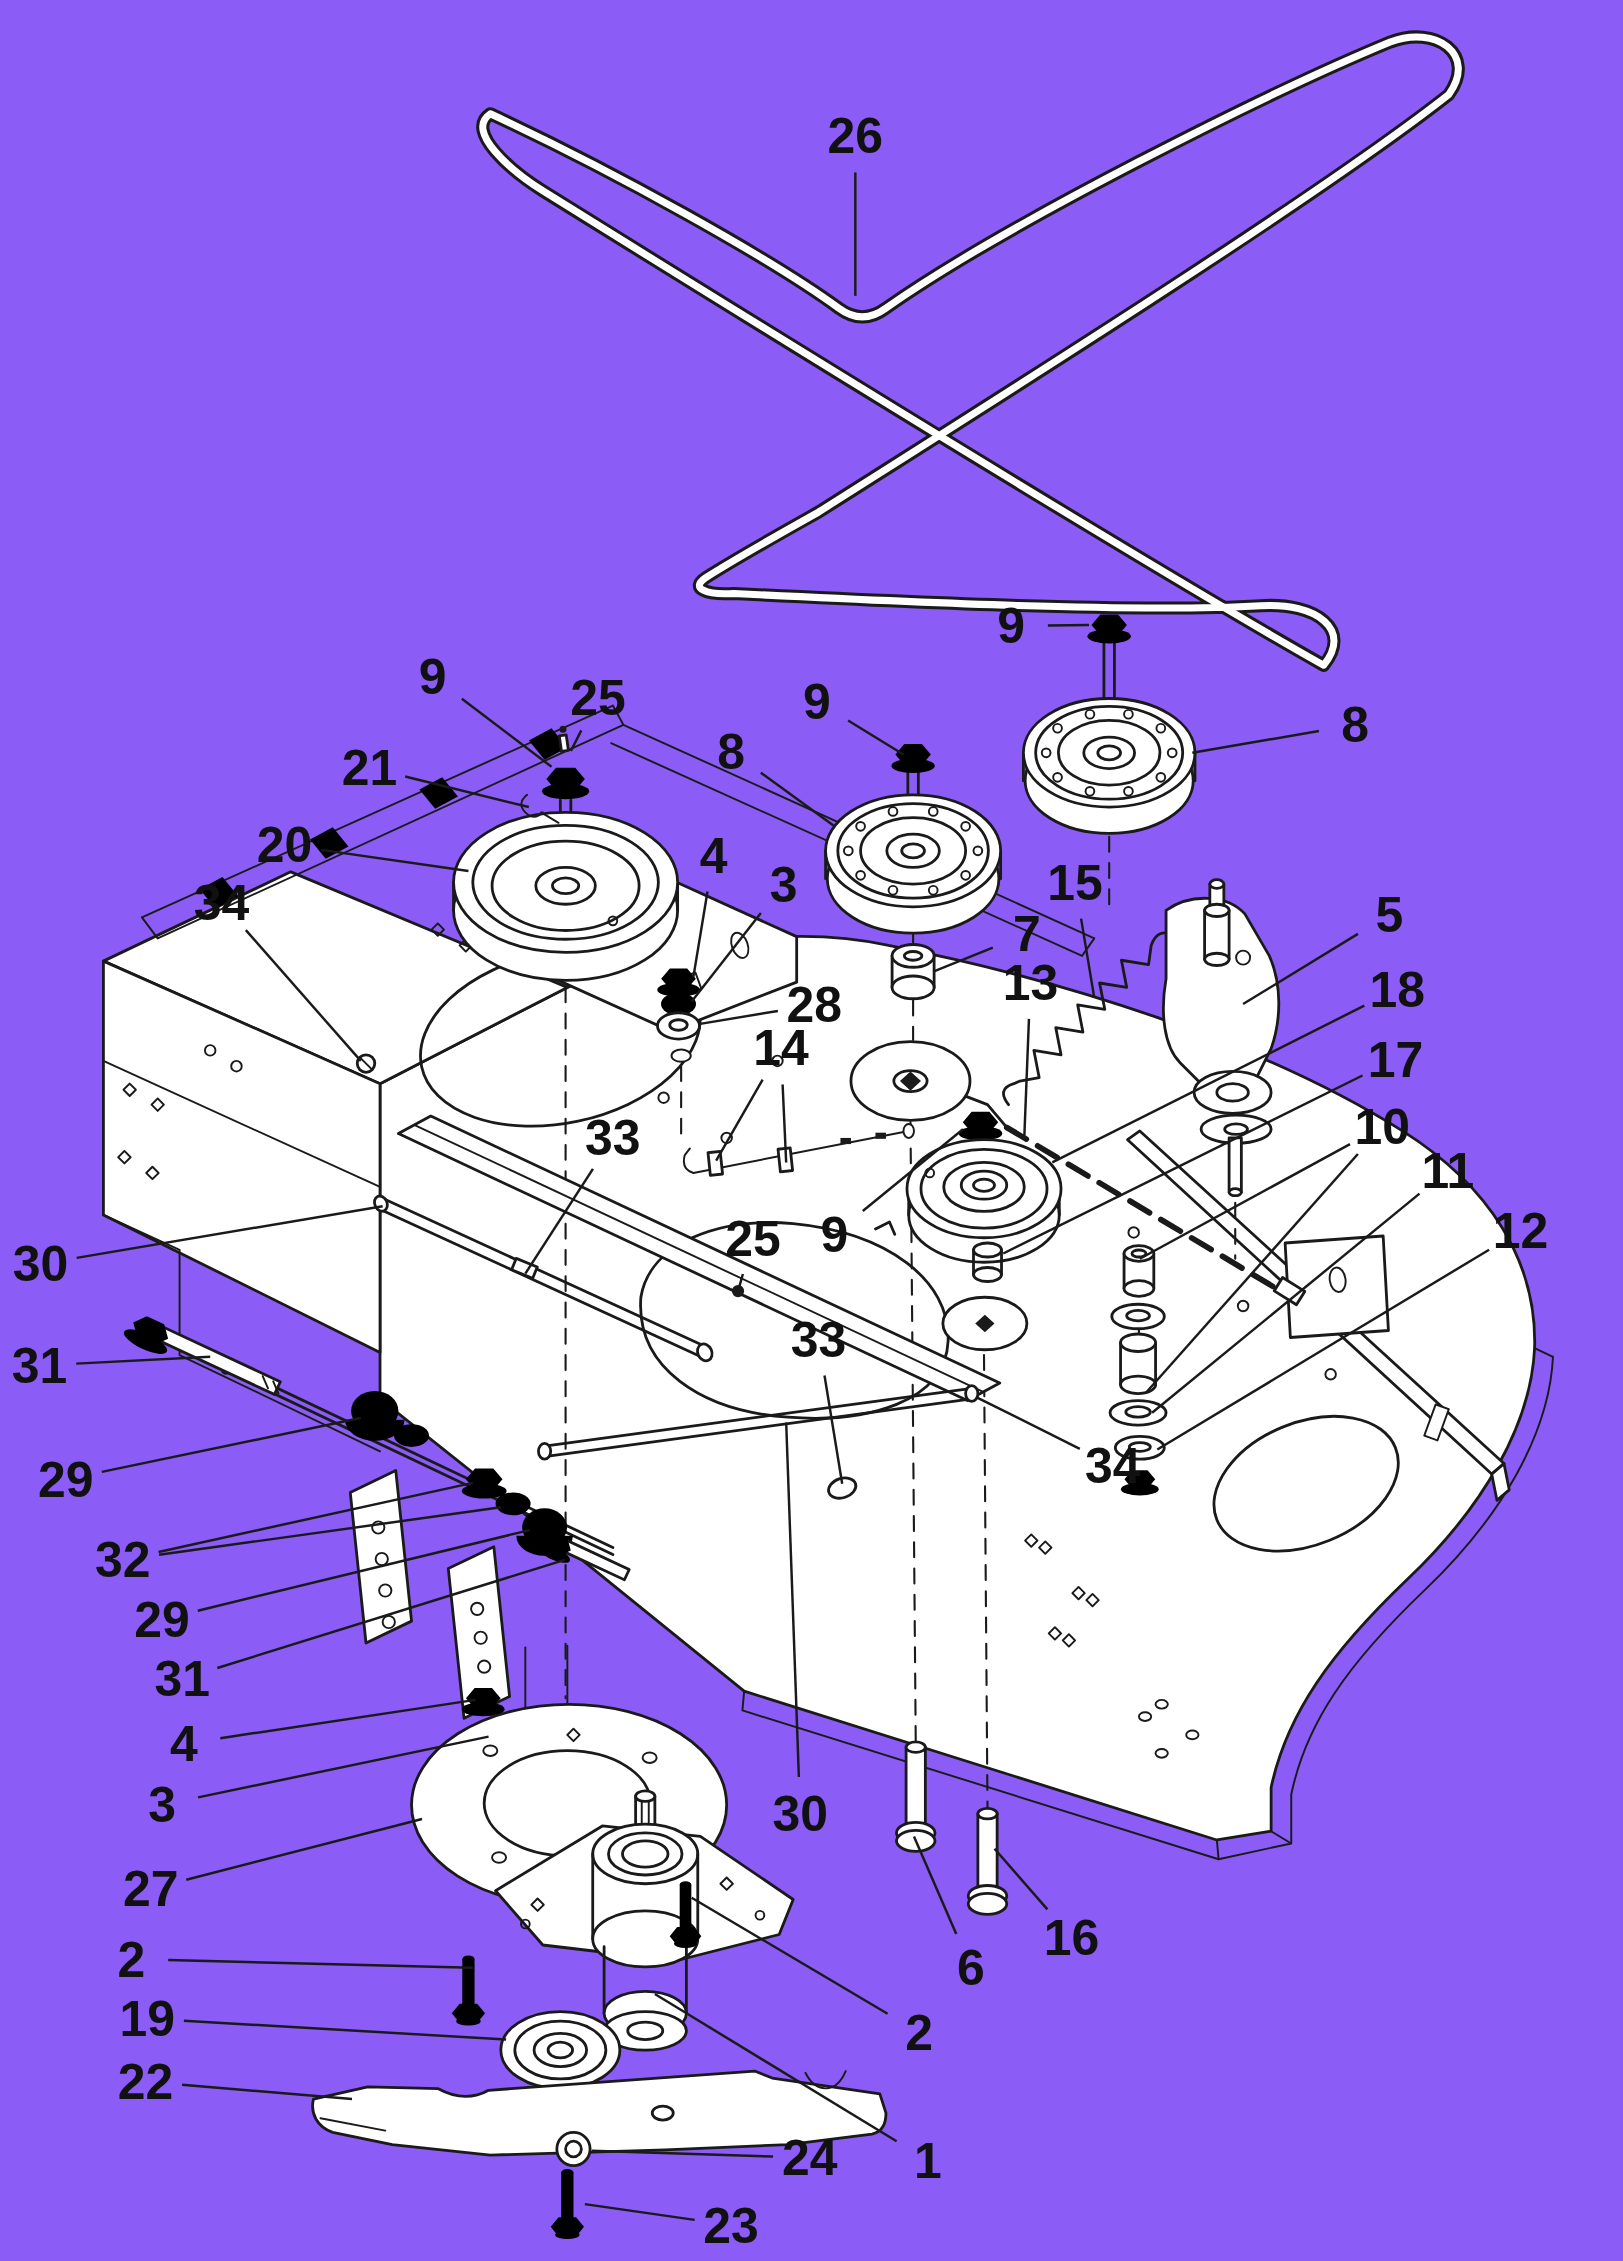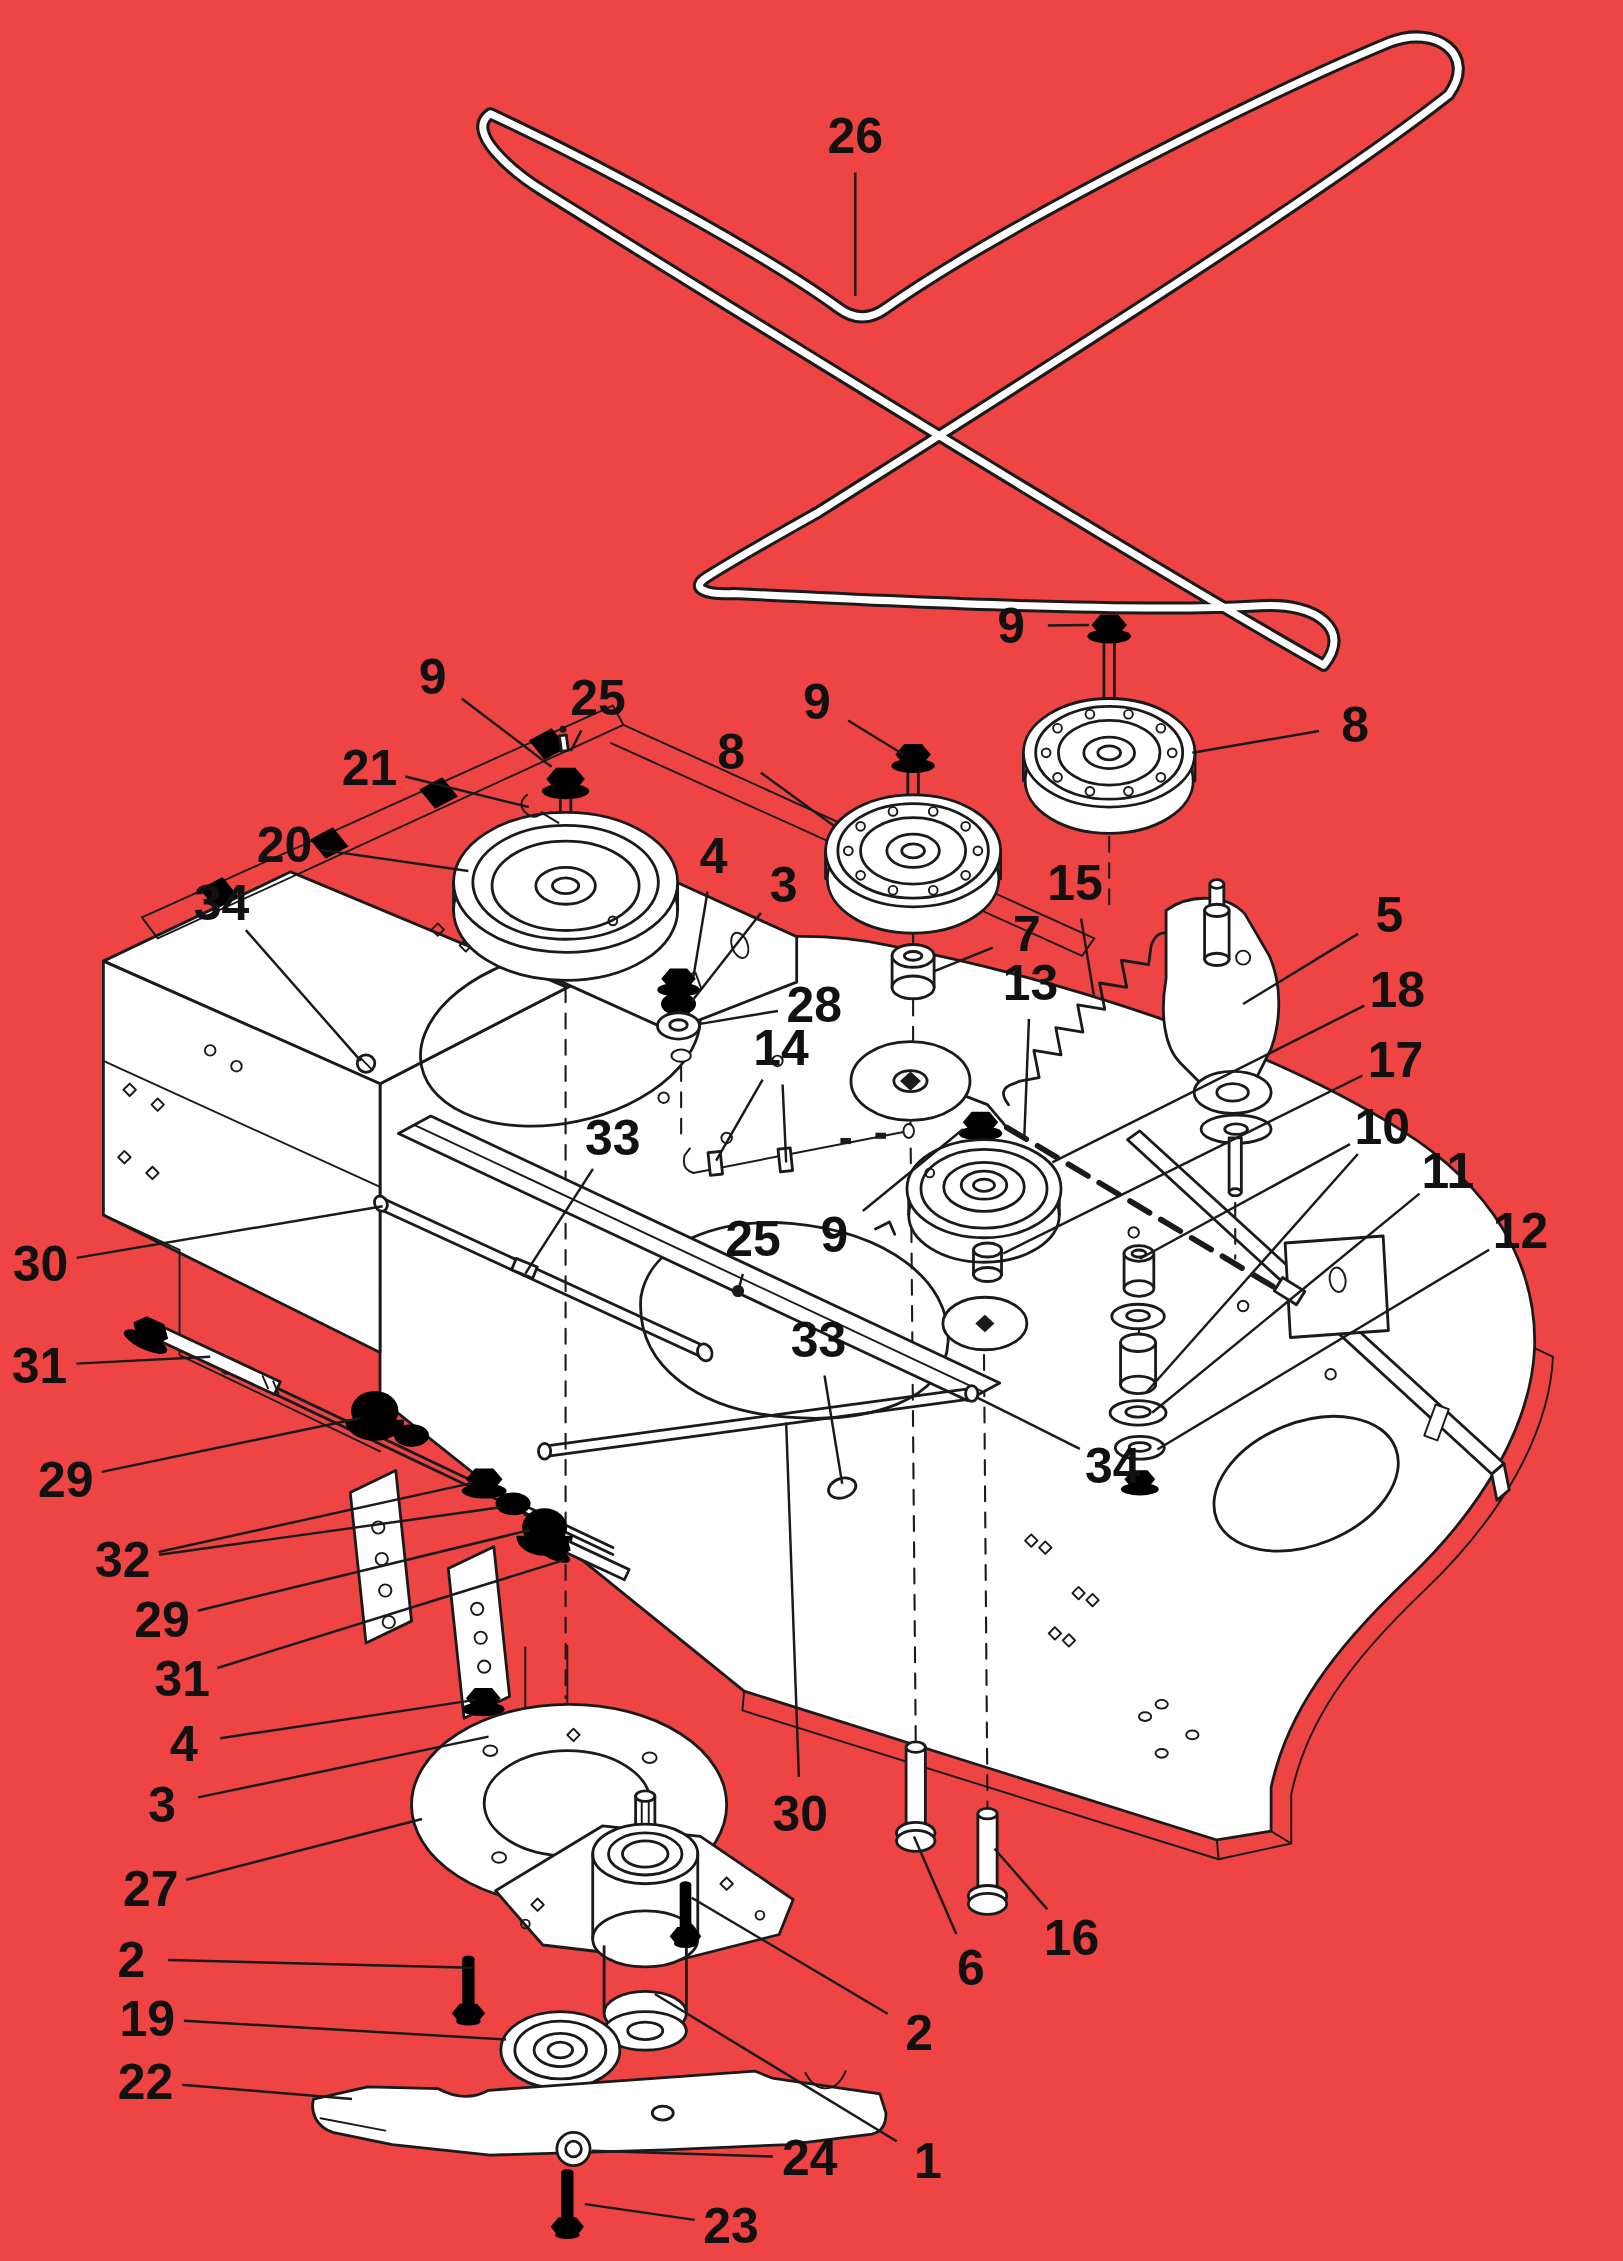--- a/index.html
+++ b/index.html
@@ -1,17 +1,17 @@
 <!DOCTYPE html>
 <html style="font-size:14px"><head>
 <meta charset="utf-8">
 <style>
   html,body{margin:0;padding:0;background:#fff;}
   body{font-family:"Liberation Sans",sans-serif;}
-  .stage{width:1624px;height:2261px;position:relative;background:#ef4444;margin:0 auto;}
+  .stage{width:1624px;height:2261px;position:relative;background:#8b5cf6;margin:0 auto;}
   svg{display:block;width:100%;height:100%;}
   .art path,.art line,.art ellipse,.art circle,.art rect,.art polygon{
     stroke:#1a1a1a;fill:none;stroke-width:3.2;stroke-linecap:round;stroke-linejoin:round;}
   .art .w{fill:#ffffff;}
   .art .thin{stroke-width:2.2;}
   .art .thick{stroke-width:6.5;}
   .art .fillb{fill:#1a1a1a;stroke:none;}
   .art .dash{stroke-dasharray:17 13;stroke-width:2.4;}
   .art .beltOuter{stroke-width:15;}
   .art .beltInner{stroke:#ffffff;stroke-width:8;}

